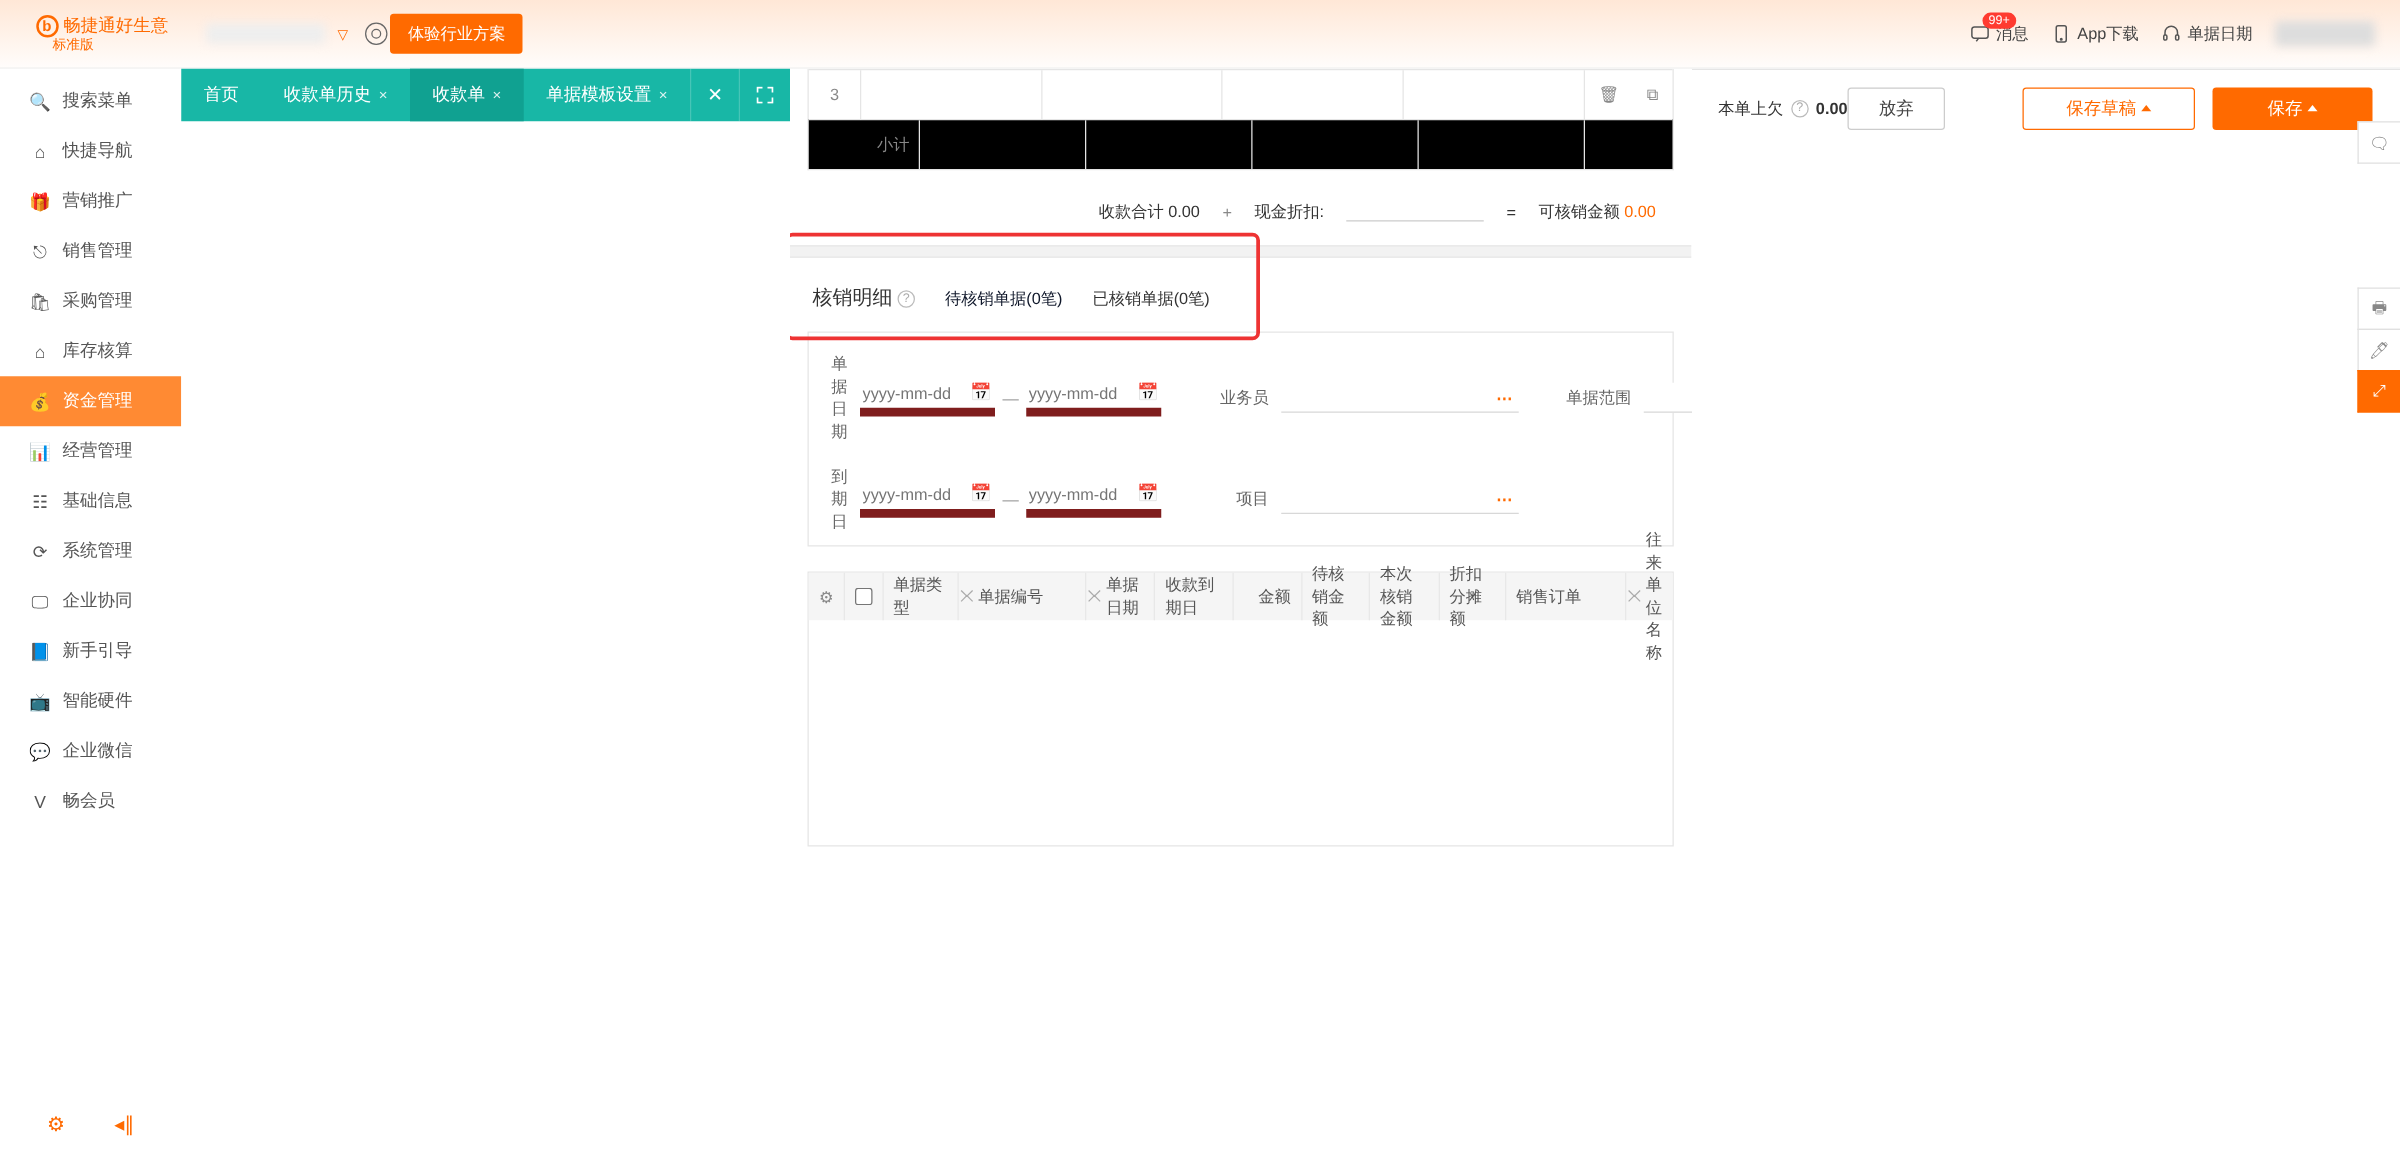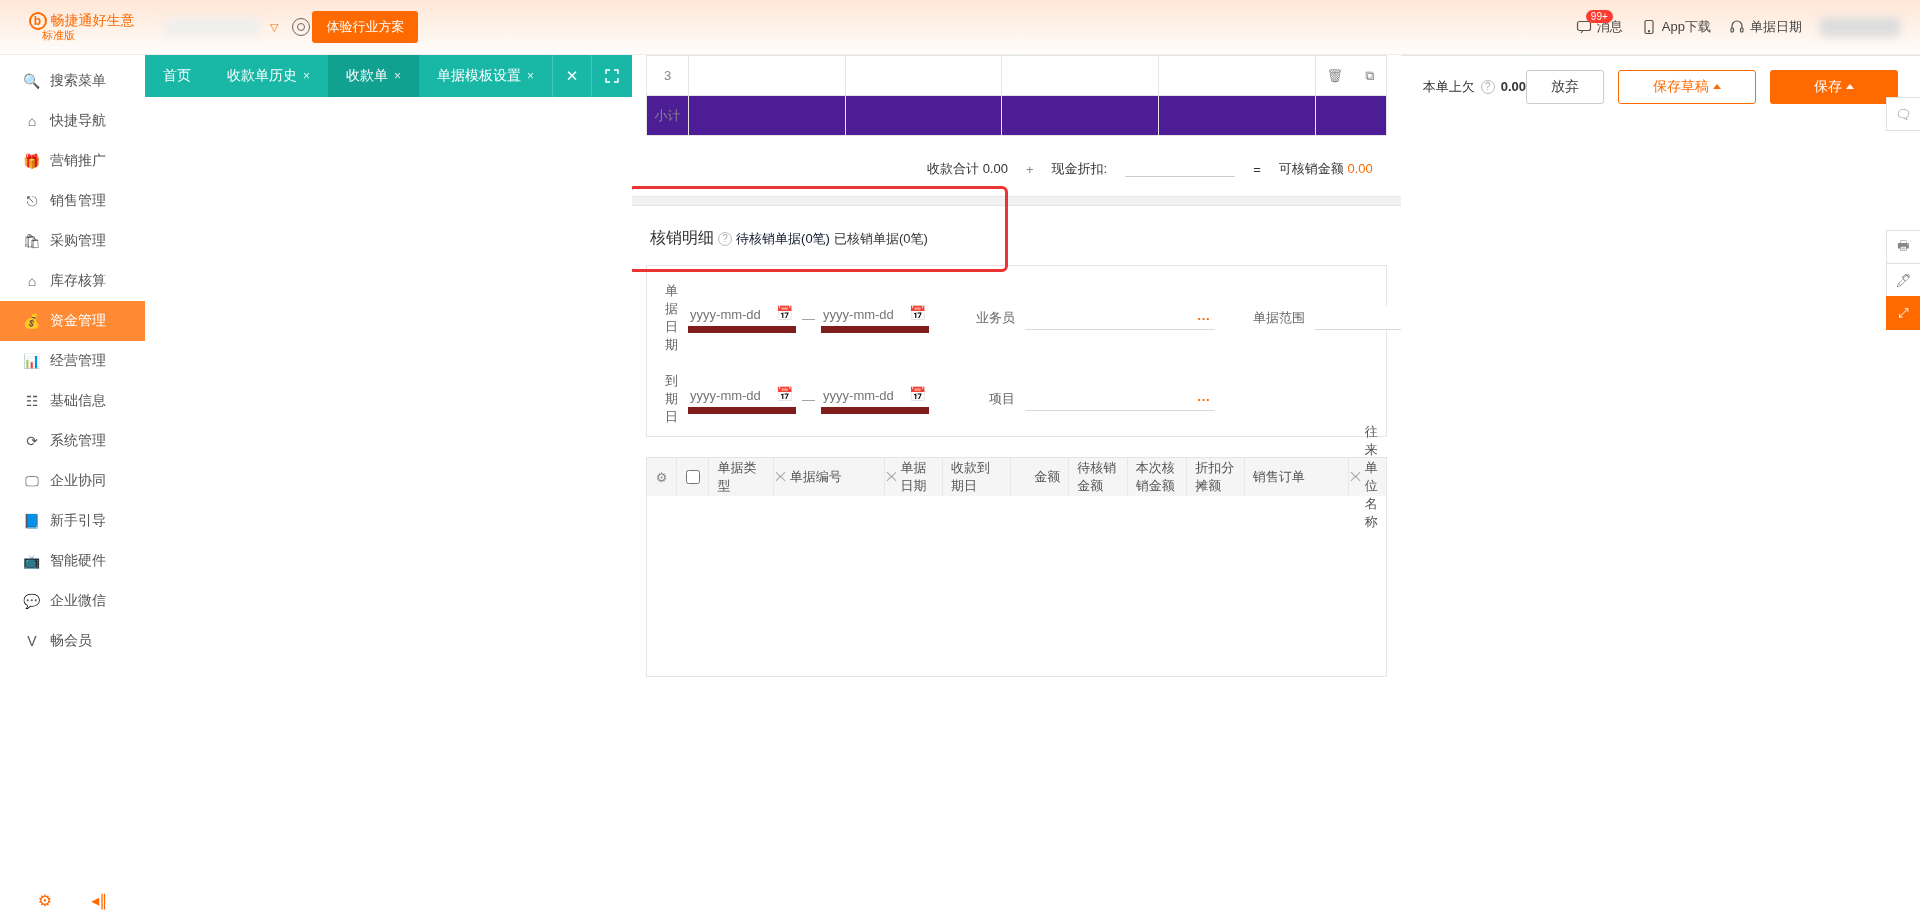--- a/index.html
+++ b/index.html
@@ -44,39 +44,39 @@
 .tab-actions .tbtn { width:40px; height:42px; display:flex; align-items:center; justify-content:center; cursor:pointer; font-size:15px;}
 .tbtn.close{border-left:1px solid rgba(255,255,255,.2); border-right:1px solid rgba(255,255,255,.2);}
 
 
 .main { flex:1; overflow:auto; background:#fff; padding:0; position:relative;}
 .main-inner { padding:0 0 80px 0; }
 
 
 .thin-table { border:1px solid #e5e5e5; margin:0 14px 20px 14px; border-top:none;}
 .thin-row { display:flex; border-top:1px solid #e5e5e5; height:40px; }
-.thin-row.subtotal{ background:#4c1d95; }
+.thin-row.subtotal{ background:#000000;padding-left:47px; }
 .cell-idx { width:42px; display:flex; align-items:center; justify-content:center; color:#888; border-right:1px solid #e5e5e5;}
 .cell { flex:1; border-right:1px solid #e5e5e5; min-width:120px; }
 .cell:last-child{border-right:none;}
 .cell-actions { width:70px; display:flex; align-items:center; justify-content:space-around; color:#888;}
 .cell-actions span{cursor:pointer;}
 
 
 .summary { display:flex; align-items:center; justify-content:flex-end; gap:18px; padding:4px 28px 18px; font-size:13px; color:#333;}
 .summary .plus{color:#888;}
 .summary .amt{ color:#333; }
 .summary .amt.orange{ color:#ff6a00; font-weight:500;}
 .summary input{ border:none; border-bottom:1px solid #ccc; width:110px; text-align:right; outline:none; font-size:13px;}
 
 .divider-gap { height:10px; background:#f2f2f2; margin:0 0 16px 0; border-top:1px solid #e6e6e6; border-bottom:1px solid #e6e6e6;}
 
 
 .hexiao { padding:0 14px; }
-.hx-header { display:flex; align-items:center; gap:4px; padding:6px 0 16px 4px;}
+.hx-header { display:flex; align-items:center; gap:24px; padding:6px 0 16px 4px;}
 .hx-title { font-size:16px; color:#333; display:flex; align-items:center; gap:4px;}
 .hx-help { width:14px; height:14px; border:1px solid #bbb; border-radius:50%; display:inline-flex; align-items:center; justify-content:center; font-size:10px; color:#aaa;}
 .hx-tab { font-size:13px; cursor:pointer; }
 .hx-tab.active { color:#0f172a; }
 .red-annot { position:absolute; border:3px solid #e33; border-radius:6px; pointer-events:none; }
 
 .hx-stats { display:flex; align-items:center; gap:26px; padding:0 14px 0 18px; margin-bottom:14px; font-size:13px; color:#555;}
 .hx-stats .right{ margin-left:auto; display:flex; align-items:center; gap:16px;}
 .link-orange { color:#ff6a00; cursor:pointer; display:inline-flex; align-items:center; gap:4px; font-size:13px;}
 .link-orange svg{stroke:#ff6a00;}
@@ -111,21 +111,21 @@
 .chk-col input{ width:14px; height:14px;}
 .c-type{width:100px;} .c-num{width:176px;} .c-date{width:84px;} .c-due{width:106px;} .c-amt{width:90px; justify-content:flex-end;} .c-pend{width:90px;justify-content:flex-end;} .c-cur{width:92px;justify-content:flex-end;} .c-disc{width:88px;justify-content:flex-end;} .c-order{width:170px;} .c-cust{flex:1;}
 .dt-body{ height:180px; }
 
 
 .footer { border-top:1px solid #e5e5e5; height:62px; display:flex; align-items:center; padding:0 22px; background:#fff;}
 .owe{ display:flex; align-items:center; gap:6px; color:#333;}
 .owe .val{ font-weight:600;}
 .footer .btns{ margin-left:auto; display:flex; gap:14px;}
 .btn-plain{ border:1px solid #ccc; background:#fff; padding:7px 24px; border-radius:3px; cursor:pointer; font-size:14px; color:#444;}
-.btn-outline-orange.lg{ padding:7px 34px; font-size:14px; display:inline-flex; align-items:center; gap:4px;}
+.btn-outline-orange.lg{ padding:7px 34px; font-size:14px; display:inline-flex; align-items:center; gap:4px;margin-left:48px;}
 .btn-solid-orange.lg{ padding:8px 44px; font-size:14px; display:inline-flex; align-items:center; gap:4px;}
 .caret-up{ width:0;height:0;border-left:4px solid transparent;border-right:4px solid transparent;border-bottom:5px solid currentColor; display:inline-block;}
 
 
 .float-rail { position:absolute; right:0; top:42px; width:34px; display:flex; flex-direction:column; background:transparent;}
 .rail-btn{ height:34px; display:flex; align-items:center; justify-content:center; background:#fff; border:1px solid #e0e0e0; border-right:none; color:#888; cursor:pointer; margin-bottom:-1px;}
 .rail-btn:nth-child(2){margin-top:100px;}
 .rail-btn:nth-child(5){margin-top:4px; background:#ff6a00; color:#fff; border-color:#ff6a00;}
 
 svg{display:block;}

